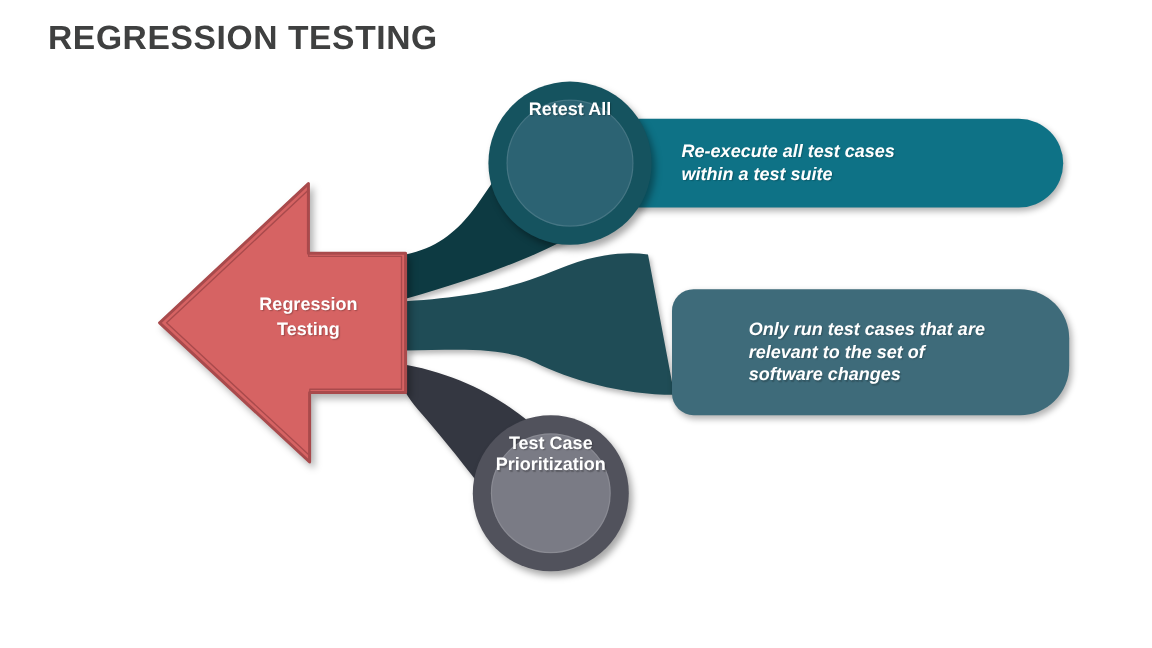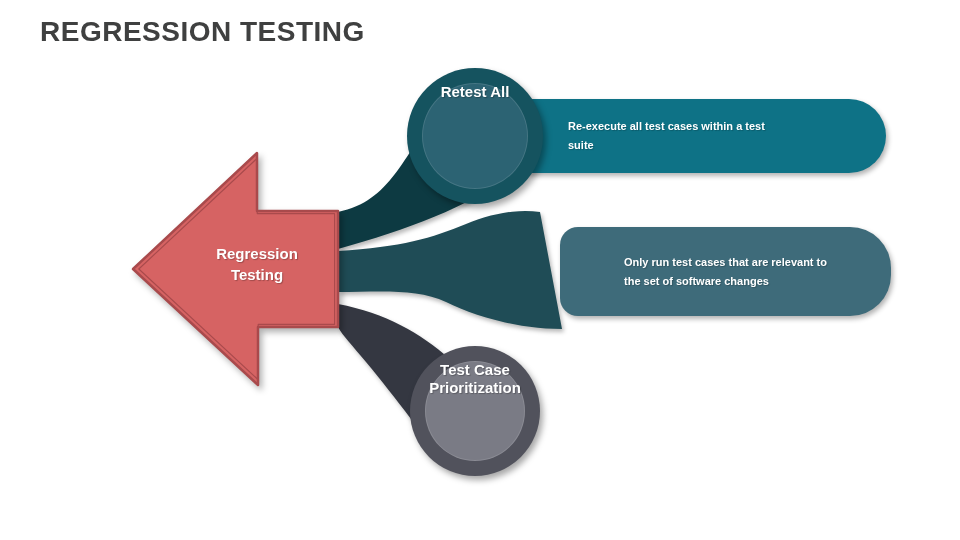--- a/index.html
+++ b/index.html
@@ -15,27 +15,28 @@
   .ribbon{filter:drop-shadow(2px 3px 2px rgba(0,0,0,0.28));}
   .arrow-shape{filter:drop-shadow(3px 4px 3px rgba(0,0,0,0.3));}
   .arrow-label{
     position:absolute;left:198px;top:243px;width:118px;z-index:4;
     text-align:center;font-size:15px;line-height:21px;font-weight:bold;color:#ffffff;
     text-shadow:1px 1px 1px rgba(0,0,0,0.25);
   }
   .bar{
     position:absolute;z-index:2;display:flex;align-items:center;
     box-shadow:2px 3px 5px rgba(0,0,0,0.3);
-    color:#ffffff;font-size:11px;line-height:19px;font-weight:bold;
+    color:#ffffff;font-size:15px;line-height:19px;font-weight:bold;
     text-shadow:1px 1px 1px rgba(0,0,0,0.2);
+    font-style:italic;
   }
   .bar-1{left:515px;top:99px;width:318px;height:74px;background:#0e7286;
          border-radius:18px 37px 37px 18px;padding-left:53px;}
   .bar-1 .bar-text{width:215px;}
-  .bar-2{left:560px;top:227px;width:267px;height:89px;background:#3e6b7a;
+  .bar-2{left:560px;top:241px;width:267px;height:105px;background:#3e6b7a;
          border-radius:18px 41px 41px 18px;padding-left:64px;}
   .bar-2 .bar-text{width:205px;}
   .bar-3{left:520px;top:362px;width:311px;height:84px;background:#6c6d79;
          border-radius:18px 42px 42px 18px;padding-left:50px;}
   .bar-3 .bar-text{width:255px;}
   .circle{
     position:absolute;z-index:3;border-radius:50%;
     display:flex;align-items:center;justify-content:center;
     box-shadow:3px 4px 6px rgba(0,0,0,0.35);
   }
@@ -44,21 +45,21 @@
     text-align:center;color:#ffffff;font-size:15px;line-height:18px;font-weight:bold;
     text-shadow:1px 1px 1px rgba(0,0,0,0.25);
     box-shadow:inset 0 0 0 1px rgba(255,255,255,0.12);
   }
   .circle-1{left:407px;top:68px;width:136px;height:136px;background:#15535f;}
   .circle-1 .circle-inner{width:106px;height:106px;background:#2c6373;}
   .circle-1 .circle-label{width:80px;}
   .circle-2{left:475px;top:206px;width:132px;height:132px;background:#275867;}
   .circle-2 .circle-inner{width:104px;height:104px;background:#5d7e88;}
   .circle-2 .circle-label{width:92px;}
-  .circle-3{left:410px;top:346px;width:130px;height:130px;background:#51525c;}
+  .circle-3{left:394px;top:346px;width:130px;height:130px;background:#51525c;}
   .circle-3 .circle-inner{width:100px;height:100px;background:#7a7b85;}
   .circle-3 .circle-label{width:100px;}
 </style>
 </head>
 <body>
 
 <div class="stage">
 
   <div class="slide-title">REGRESSION TESTING</div>
 

